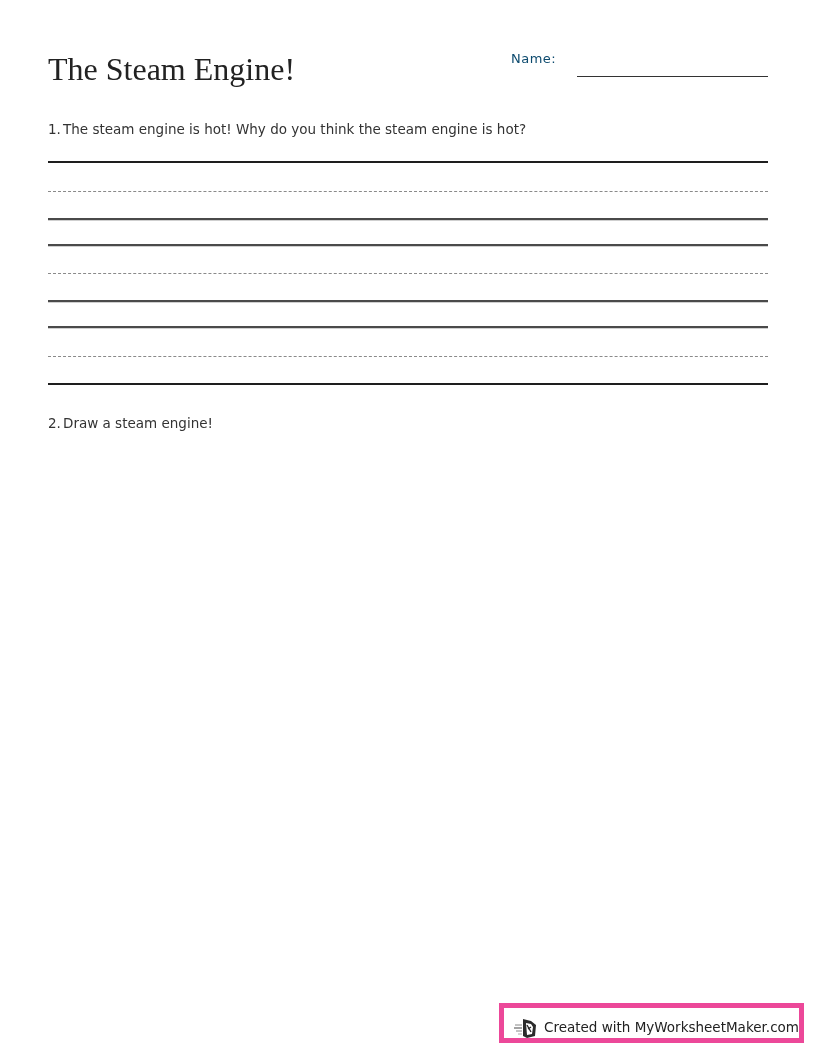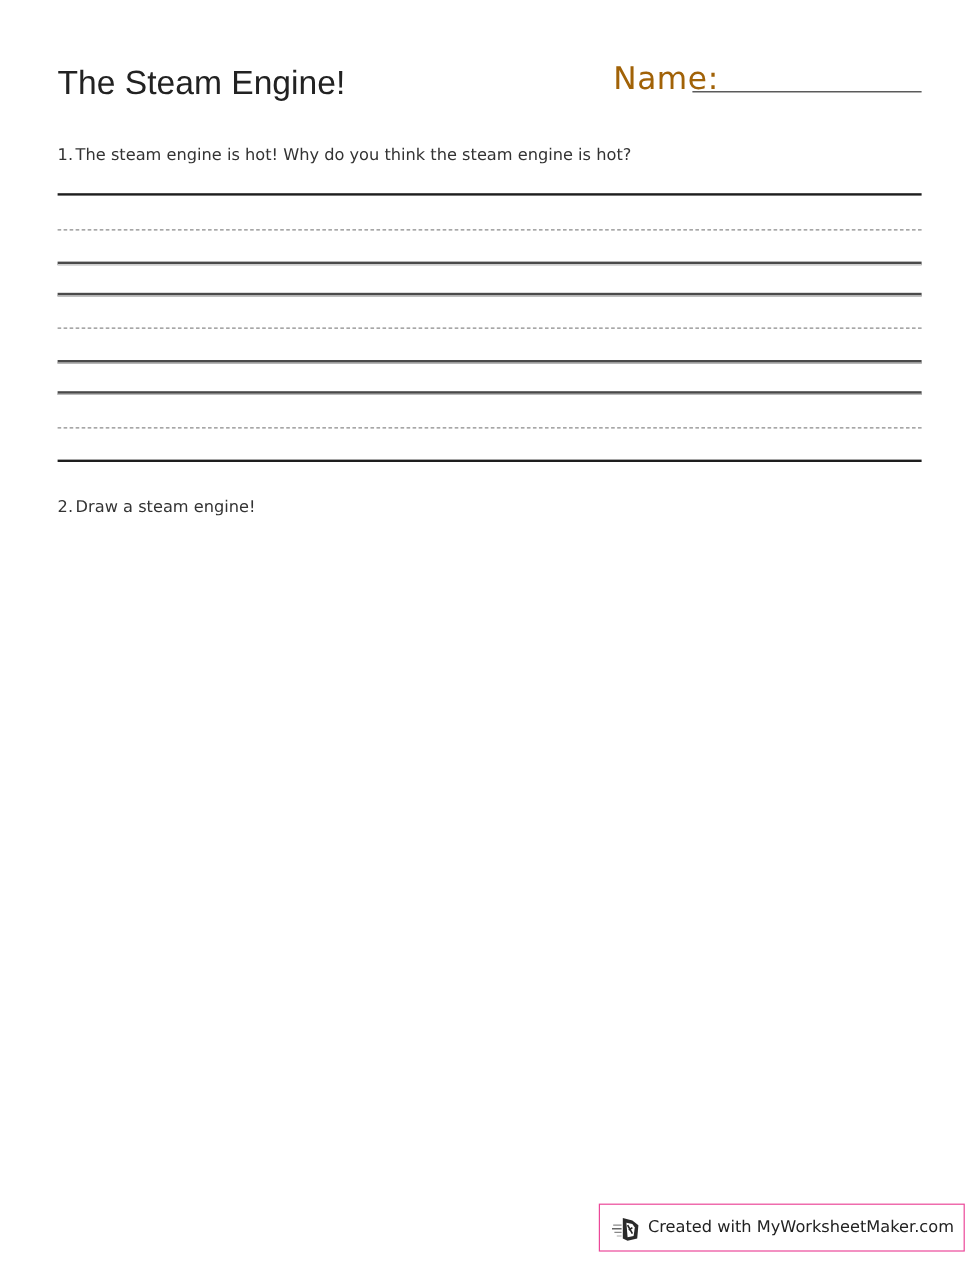--- a/index.html
+++ b/index.html
@@ -1,32 +1,32 @@
 <!DOCTYPE html>
 <html><head>
   <meta charset="utf-8">
   <style>
     html, body { margin: 0; padding: 0; background: #ffffff; }
     body { width: 816px; height: 1056px; position: relative; overflow: hidden;
            font-family: "DejaVu Sans", sans-serif; color: #222; }
-    .title { position: absolute; left: 48px; top: 47px; font-size: 28px; font-weight: normal;
-             color: #222; letter-spacing: 0px; margin: 0; line-height: 44px; font-family: Liberation Sans, sans-serif; }
+    .title { position: absolute; left: 48px; top: 47px; font-size: 32px; font-weight: normal;
+             color: #222; letter-spacing: 0px; margin: 0; line-height: 44px; font-family: Liberation Serif, serif; }
     .name-wrap { position: absolute; left: 511px; top: 51px; width: 258px; height: 30px; }
-    .name-label { position: absolute; left: 0; top: 0; font-size: 26px; color: #a16207;
+    .name-label { position: absolute; left: 0; top: 0; font-size: 13px; color: #0c4a6e;
                   font-family: "DejaVu Sans", sans-serif; letter-spacing: 0.5px; }
     .name-line { position: absolute; left: 66px; top: 25px; width: 191px; height: 1px; background: #333; }
     .q { position: absolute; left: 48px; font-size: 13.5px; color: #333; font-family: "DejaVu Sans", sans-serif; }
     .q .num { position: absolute; left: 0; top: 0; }
     .q .txt { position: absolute; left: 15px; top: 0; white-space: nowrap; }
     .line { position: absolute; left: 48px; width: 720px; }
     .solid-dark { height: 2px; background: #1e1e1e; }
     .solid-gray { height: 2px; background: #4a4a4a; border-bottom: 1px solid #cfcfcf; }
     .dashed { height: 0; border-top: 1px dashed #8a8a8a; }
     .footer { position: absolute; left: 499px; top: 1003px; width: 305px; height: 40px;
-              border: 1px solid #ec4899; box-sizing: border-box; }
+              border: 5px solid #ec4899; box-sizing: border-box; }
     .footer-icon { position: absolute; left: 10px; top: 9px; width: 24px; height: 22px; }
     .footer-text { position: absolute; left: 40px; top: 11px; font-size: 13.5px; color: #222;
                    white-space: nowrap; font-family: "DejaVu Sans", sans-serif; }
   </style>
 </head>
 <body>
 
 <h1 class="title">The Steam Engine!</h1>
 
 <div class="name-wrap">

